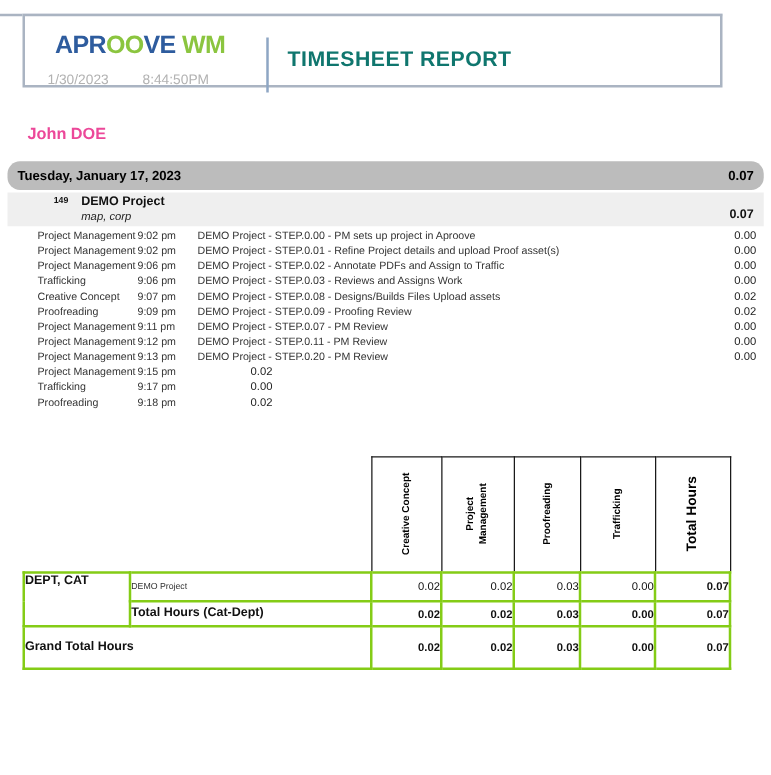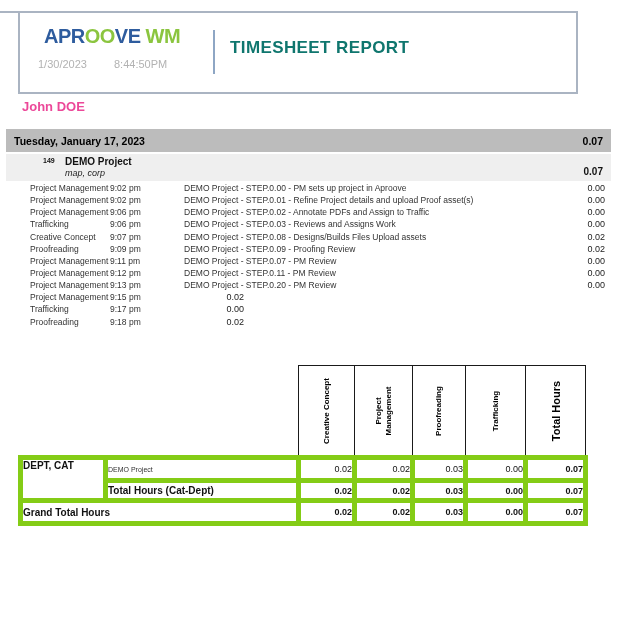--- a/index.html
+++ b/index.html
@@ -3,57 +3,57 @@
 <meta charset="utf-8">
 <style>
   html,body{margin:0;padding:0;}
   body{
     width:617px;height:620px;position:relative;background:#fff;
     font-family:"Liberation Sans",sans-serif;color:#111;overflow:hidden;
   }
   
   .top-rule{position:absolute;left:0;top:11px;width:578px;height:2px;background:#aab4c2;}
   .header-box{
-    position:absolute;left:18px;top:11px;width:560px;height:83px;
+    position:absolute;left:18px;top:11px;width:560px;height:59px;
     border:2px solid #aab4c2;box-sizing:border-box;background:#fff;
   }
   .logo{position:absolute;left:24px;top:12px;font-size:20px;font-weight:bold;letter-spacing:-0.5px;white-space:nowrap;}
   .logo .blu{color:#2e5c9e;}
   .logo .grn{color:#8bc53f;}
   .logo .wm{margin-left:5px;color:#8bc53f;}
   .gen-datetime{position:absolute;left:18px;top:45px;font-size:11px;color:#b2b2b2;white-space:nowrap;}
   .gen-datetime .tm{margin-left:24px;}
   .hdr-divider{position:absolute;left:193px;top:17px;width:2px;height:44px;background:#8ea6c4;}
   .report-title{position:absolute;left:210px;top:25px;font-size:17px;font-weight:bold;color:#0f766e;letter-spacing:0.4px;white-space:nowrap;}
   
   .employee{position:absolute;left:22px;top:99px;font-size:13px;font-weight:bold;color:#ec4899;}
   
   .day-band{
     position:absolute;left:6px;top:129px;width:605px;height:23px;background:#bcbcbc;
     display:flex;align-items:center;justify-content:space-between;
-    box-sizing:border-box;padding:0 8px;font-weight:bold;font-size:10.5px;color:#000;
+    box-sizing:border-box;padding:0 8px;font-weight:bold;font-size:10.5px;color:#000;border-radius:10px;
   }
   
   .proj-band{position:absolute;left:6px;top:154px;width:605px;height:27px;background:#efefef;}
   .proj-num{position:absolute;left:37px;top:3px;font-size:7px;font-weight:bold;}
   .proj-name{position:absolute;left:59px;top:2px;font-size:10px;font-weight:bold;}
   .proj-tags{position:absolute;left:59px;top:14px;font-size:9px;font-style:italic;color:#222;}
   .proj-hours{position:absolute;right:8px;bottom:4px;font-size:10px;font-weight:bold;}
   
   .entries{position:absolute;left:6px;top:182px;width:605px;}
   .entry-row{display:flex;align-items:center;height:12.15px;font-size:8.5px;color:#333;}
   .e-cat{margin-left:24px;width:80px;white-space:nowrap;overflow:hidden;}
-  .e-time{width:74px;white-space:nowrap;}
+  .e-time{width:48px;white-space:nowrap;}
   .e-desc{flex:1;white-space:nowrap;overflow:hidden;}
   .e-hours{width:60px;text-align:right;padding-right:6px;font-size:9px;color:#222;}
   
   .summary{position:absolute;left:18px;top:365px;border-collapse:collapse;table-layout:fixed;width:565px;}
   .summary td{padding:0;box-sizing:border-box;}
   .summary td.nb{border:none;}
-  .summary td.cell{border:5px solid #84cc16;}
+  .summary td.cell{border:2px solid #84cc16;}
   .hrow{height:92px;}
   .hcell{border:1px solid #1a1a1a;position:relative;}
   .rot{
     position:absolute;left:50%;top:50%;
     transform:translate(-50%,-50%) rotate(-90deg);
     width:84px;text-align:center;font-weight:bold;font-size:8px;line-height:1.3;
     white-space:pre-line;color:#000;
   }
   .rot.big{font-size:11px;}
   .lbl{vertical-align:top;padding:5px 0 0 7px;font-weight:bold;font-size:10px;}
@@ -206,21 +206,21 @@
     <td class="cell num bold">0.07</td>
   </tr>
   <tr style="height:20px">
     <td class="cell thd">Total Hours (Cat-Dept)</td>
     <td class="cell num bold">0.02</td>
     <td class="cell num bold">0.02</td>
     <td class="cell num bold">0.03</td>
     <td class="cell num bold">0.00</td>
     <td class="cell num bold">0.07</td>
   </tr>
-  <tr style="height:23px">
+  <tr style="height:34px">
     <td class="cell grand" colspan="2">Grand Total Hours</td>
     <td class="cell num bold">0.02</td>
     <td class="cell num bold">0.02</td>
     <td class="cell num bold">0.03</td>
     <td class="cell num bold">0.00</td>
     <td class="cell num bold">0.07</td>
   </tr>
 </tbody>
   </table>
 

